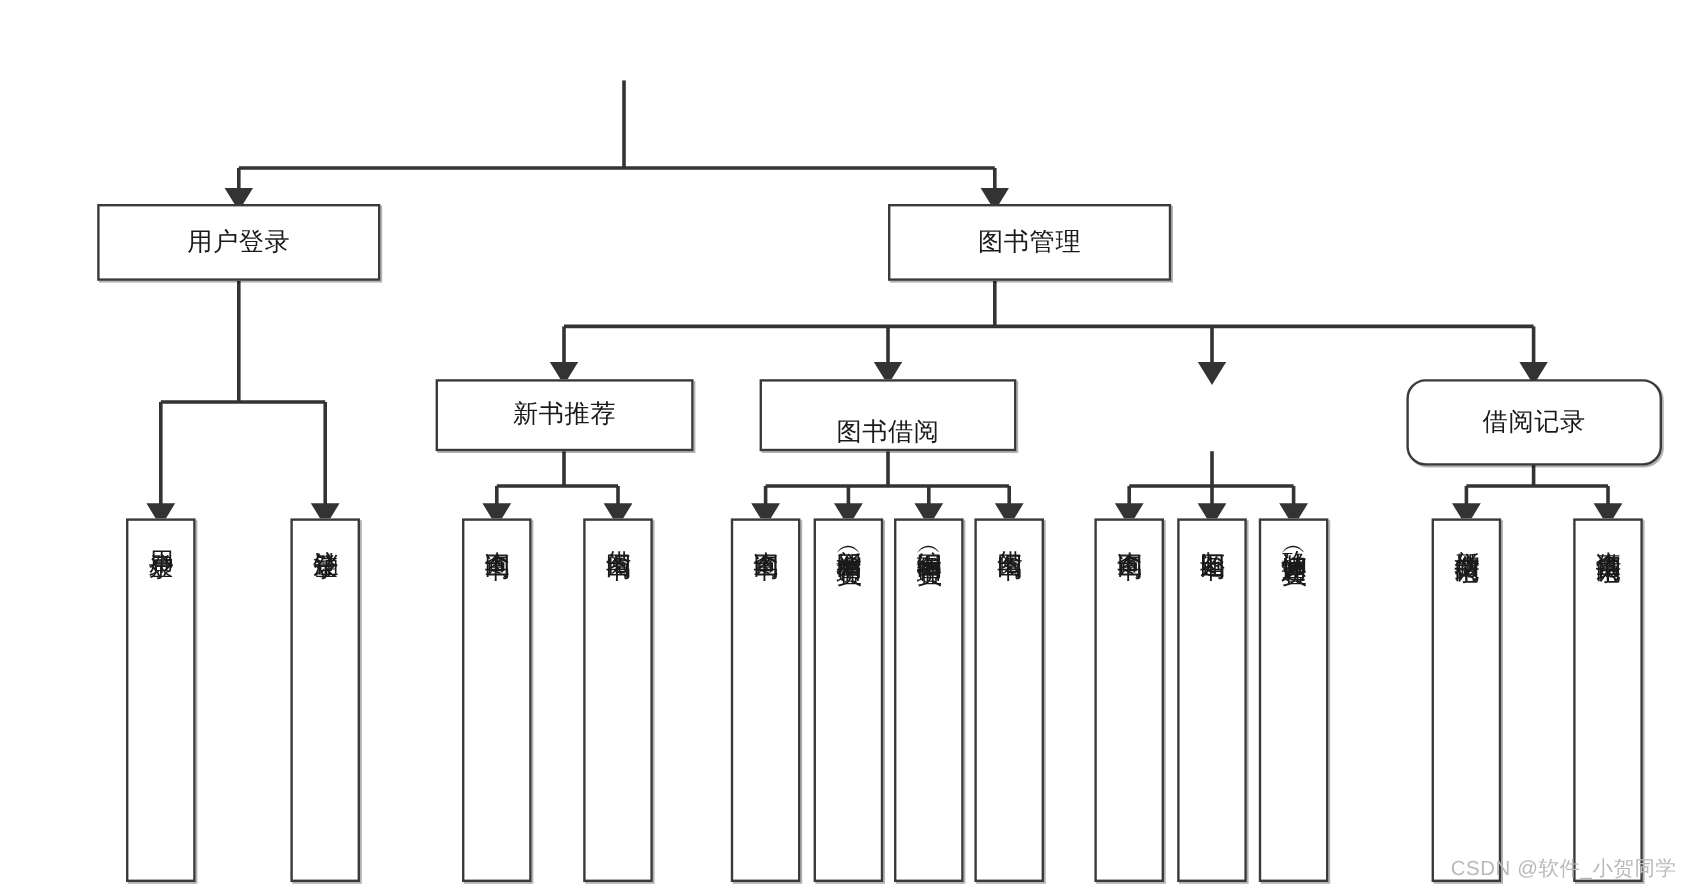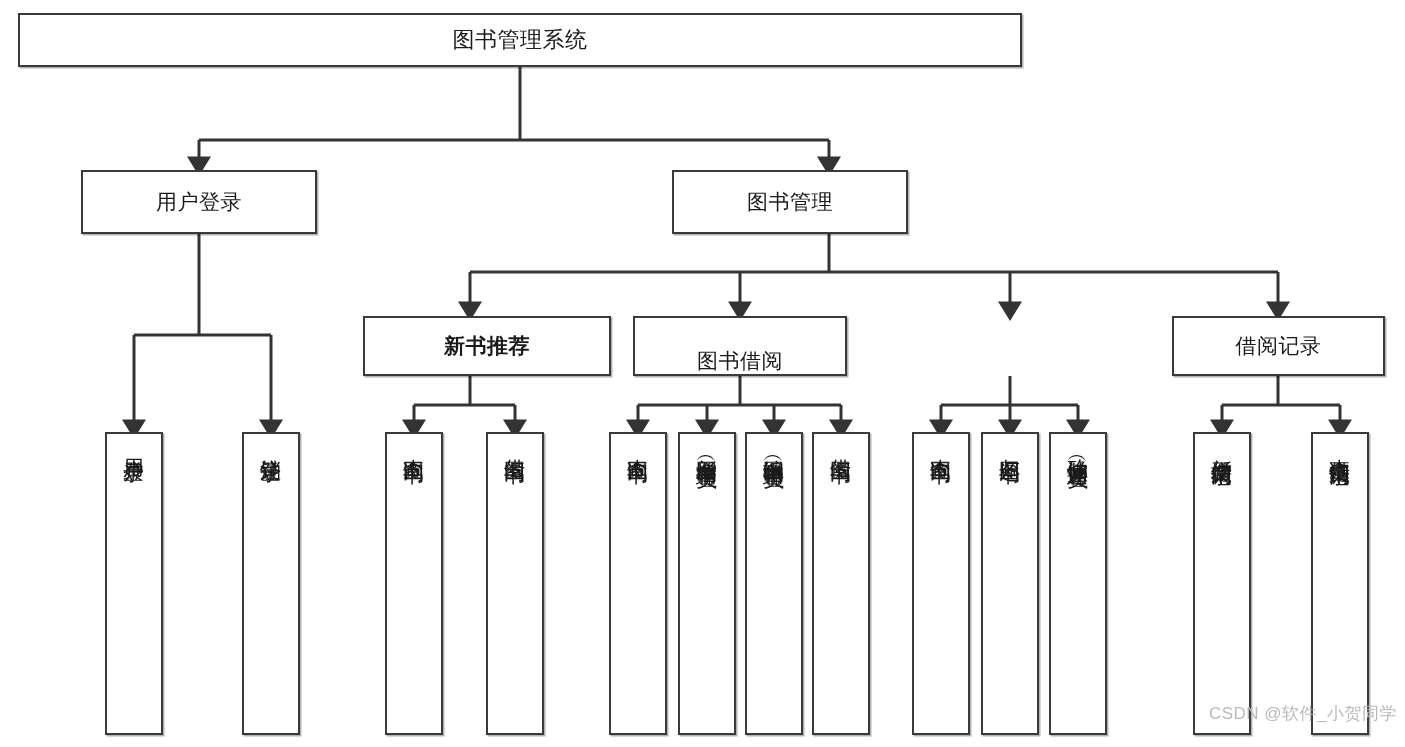--- a/index.html
+++ b/index.html
@@ -55,21 +55,21 @@
   .node-box.vert .node-label {
     writing-mode: vertical-rl;
     text-orientation: upright;
     font-size: 21px;
     letter-spacing: 1.5px;
     line-height: 1;
   }
   .watermark {
     position: absolute;
     right: 8px;
-    bottom: 22px;
+    bottom: 12px;
     font-size: 17px;
     color: #b9b9b9;
     letter-spacing: 0.5px;
     user-select: none;
     pointer-events: none;
   }
 </style>
 </head>
 <body>
 
@@ -121,38 +121,35 @@
       <path d="M1010,405 L1010,426" marker-end="url(#arrow)"></path>
       <path d="M1078,405 L1078,426" marker-end="url(#arrow)"></path>
 
       <path d="M1278,376 L1278,405"></path>
       <path d="M1222,405 L1340,405"></path>
       <path d="M1222,405 L1222,426" marker-end="url(#arrow)"></path>
       <path d="M1340,405 L1340,426" marker-end="url(#arrow)"></path>
     </g>
   </svg>
 
-  <div class="node-box horiz root" style="left:18px; top:13px; width:1004px; height:54px;">
-    <span class="node-label">图书管理系统</span>
-  </div>
 
   <div class="node-box horiz" style="left:81px; top:170px; width:236px; height:64px;">
     <span class="node-label">用户登录</span>
   </div>
-  <div class="node-box horiz" style="left:672px; top:170px; width:236px; height:64px;">
+  <div class="node-box horiz" style="left:740px; top:170px; width:236px; height:64px;">
     <span class="node-label">图书管理</span>
   </div>
 
-  <div class="node-box horiz" style="left:363px; top:316px; width:248px; height:60px;font-weight:bold;">
+  <div class="node-box horiz" style="left:363px; top:316px; width:215px; height:60px;">
     <span class="node-label">新书推荐</span>
   </div>
   <div class="node-box horiz" style="left:633px; top:316px; width:214px; height:60px;align-items:flex-end;">
     <span class="node-label">图书借阅</span>
   </div>
-  <div class="node-box horiz" style="left:1172px; top:316px; width:213px; height:60px;">
+  <div class="node-box horiz" style="left:1172px; top:316px; width:213px; height:72px;border-radius:16px;">
     <span class="node-label">借阅记录</span>
   </div>
 
   <div class="node-box vert" style="left:105px; top:432px; width:58px; height:303px;">
     <span class="node-label">用户登录</span>
   </div>
   <div class="node-box vert" style="left:242px; top:432px; width:58px; height:303px;">
     <span class="node-label">注销登录</span>
   </div>
 

